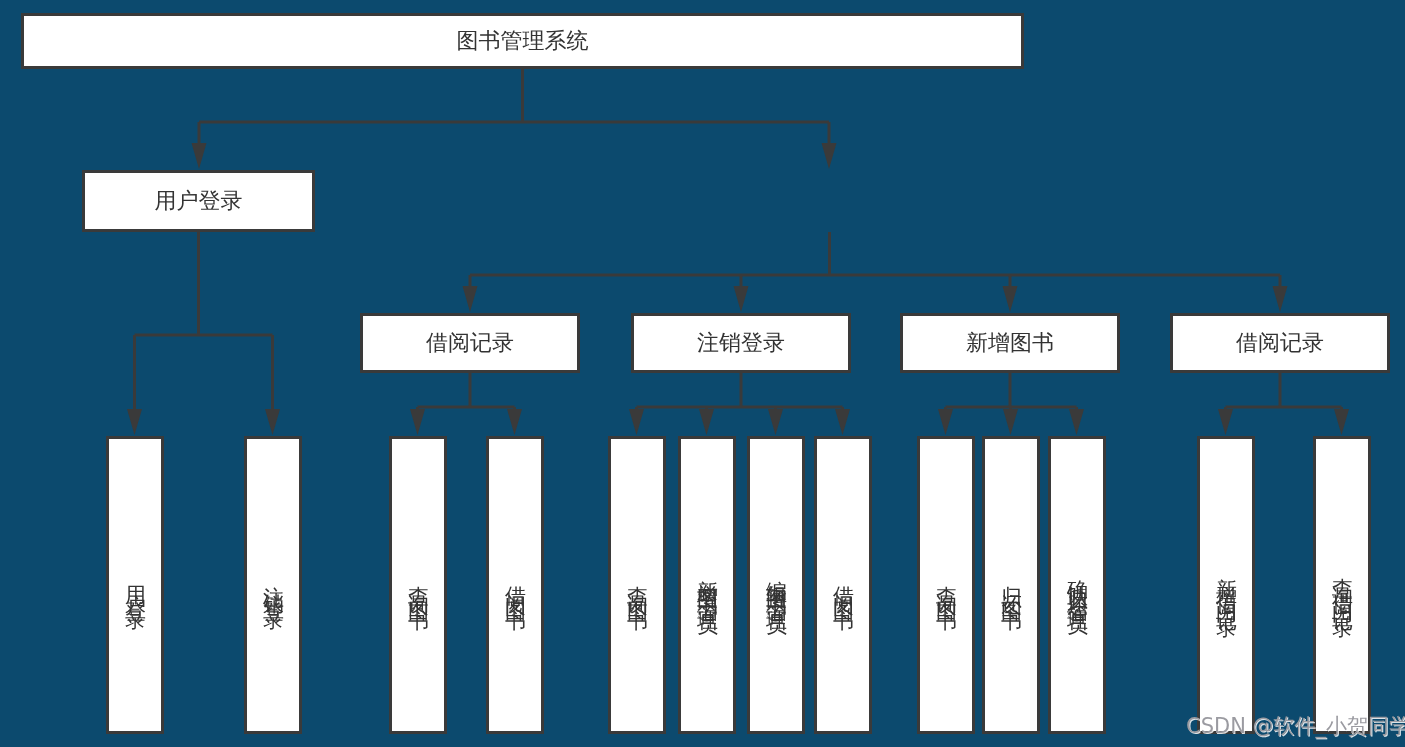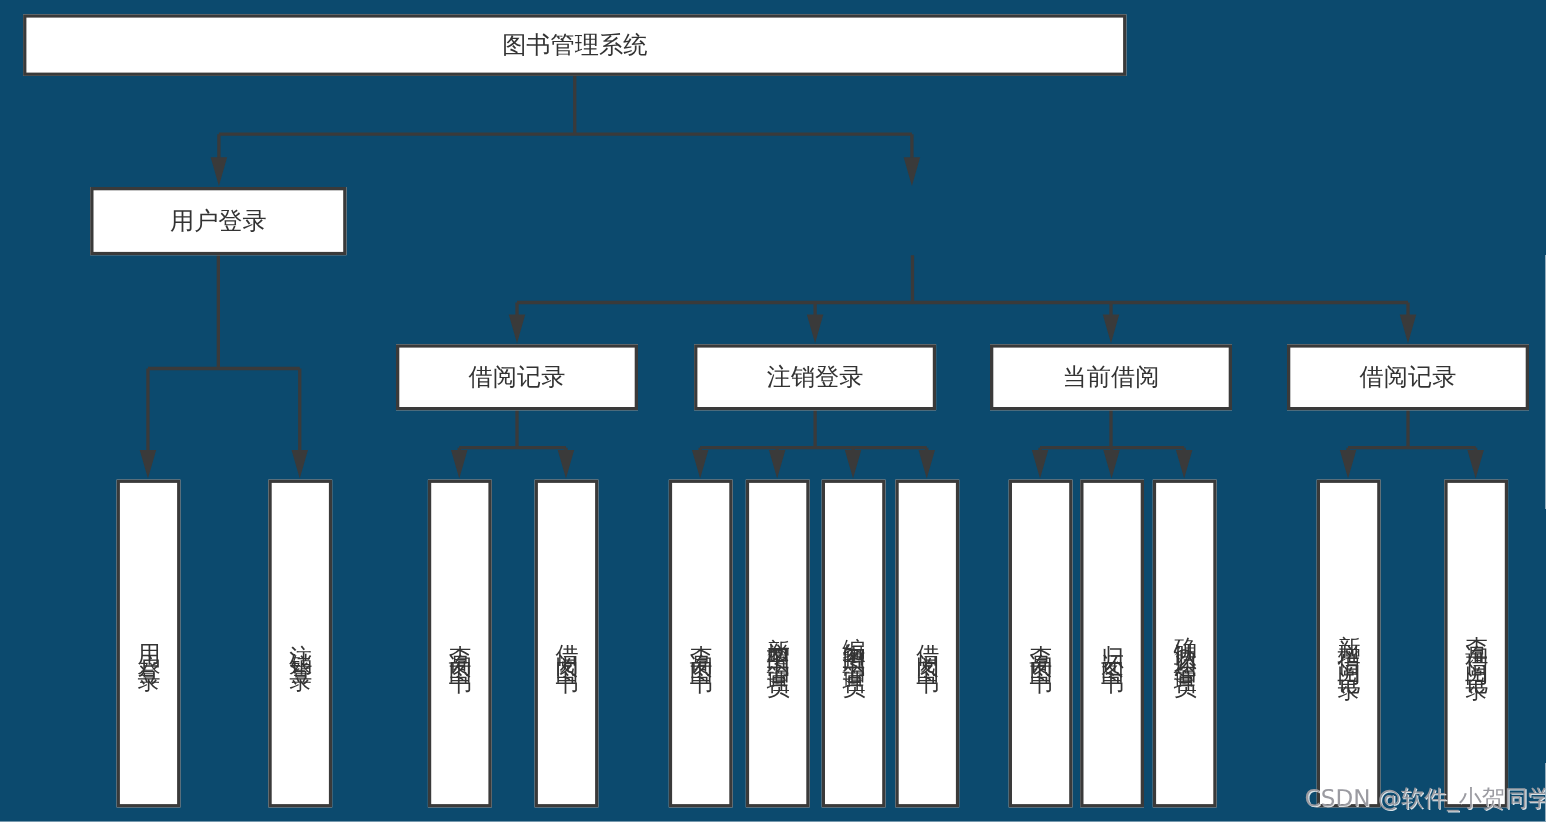--- a/index.html
+++ b/index.html
@@ -80,21 +80,21 @@
     <span>用户登录</span>
   </div>
 
   <div class="hnode" style="left:360px;top:313px;width:220px;height:60px">
     <span>借阅记录</span>
   </div>
   <div class="hnode" style="left:631px;top:313px;width:220px;height:60px">
     <span>注销登录</span>
   </div>
   <div class="hnode" style="left:900px;top:313px;width:220px;height:60px">
-    <span>当前借阅</span>
+    <span>新增图书</span>
   </div>
   <div class="hnode" style="left:1170px;top:313px;width:220px;height:60px">
     <span>借阅记录</span>
   </div>
 
   <div class="vnode" style="left:106px">
     <span>用户登录</span>
   </div>
   <div class="vnode" style="left:244px">
     <span>注销登录</span>

